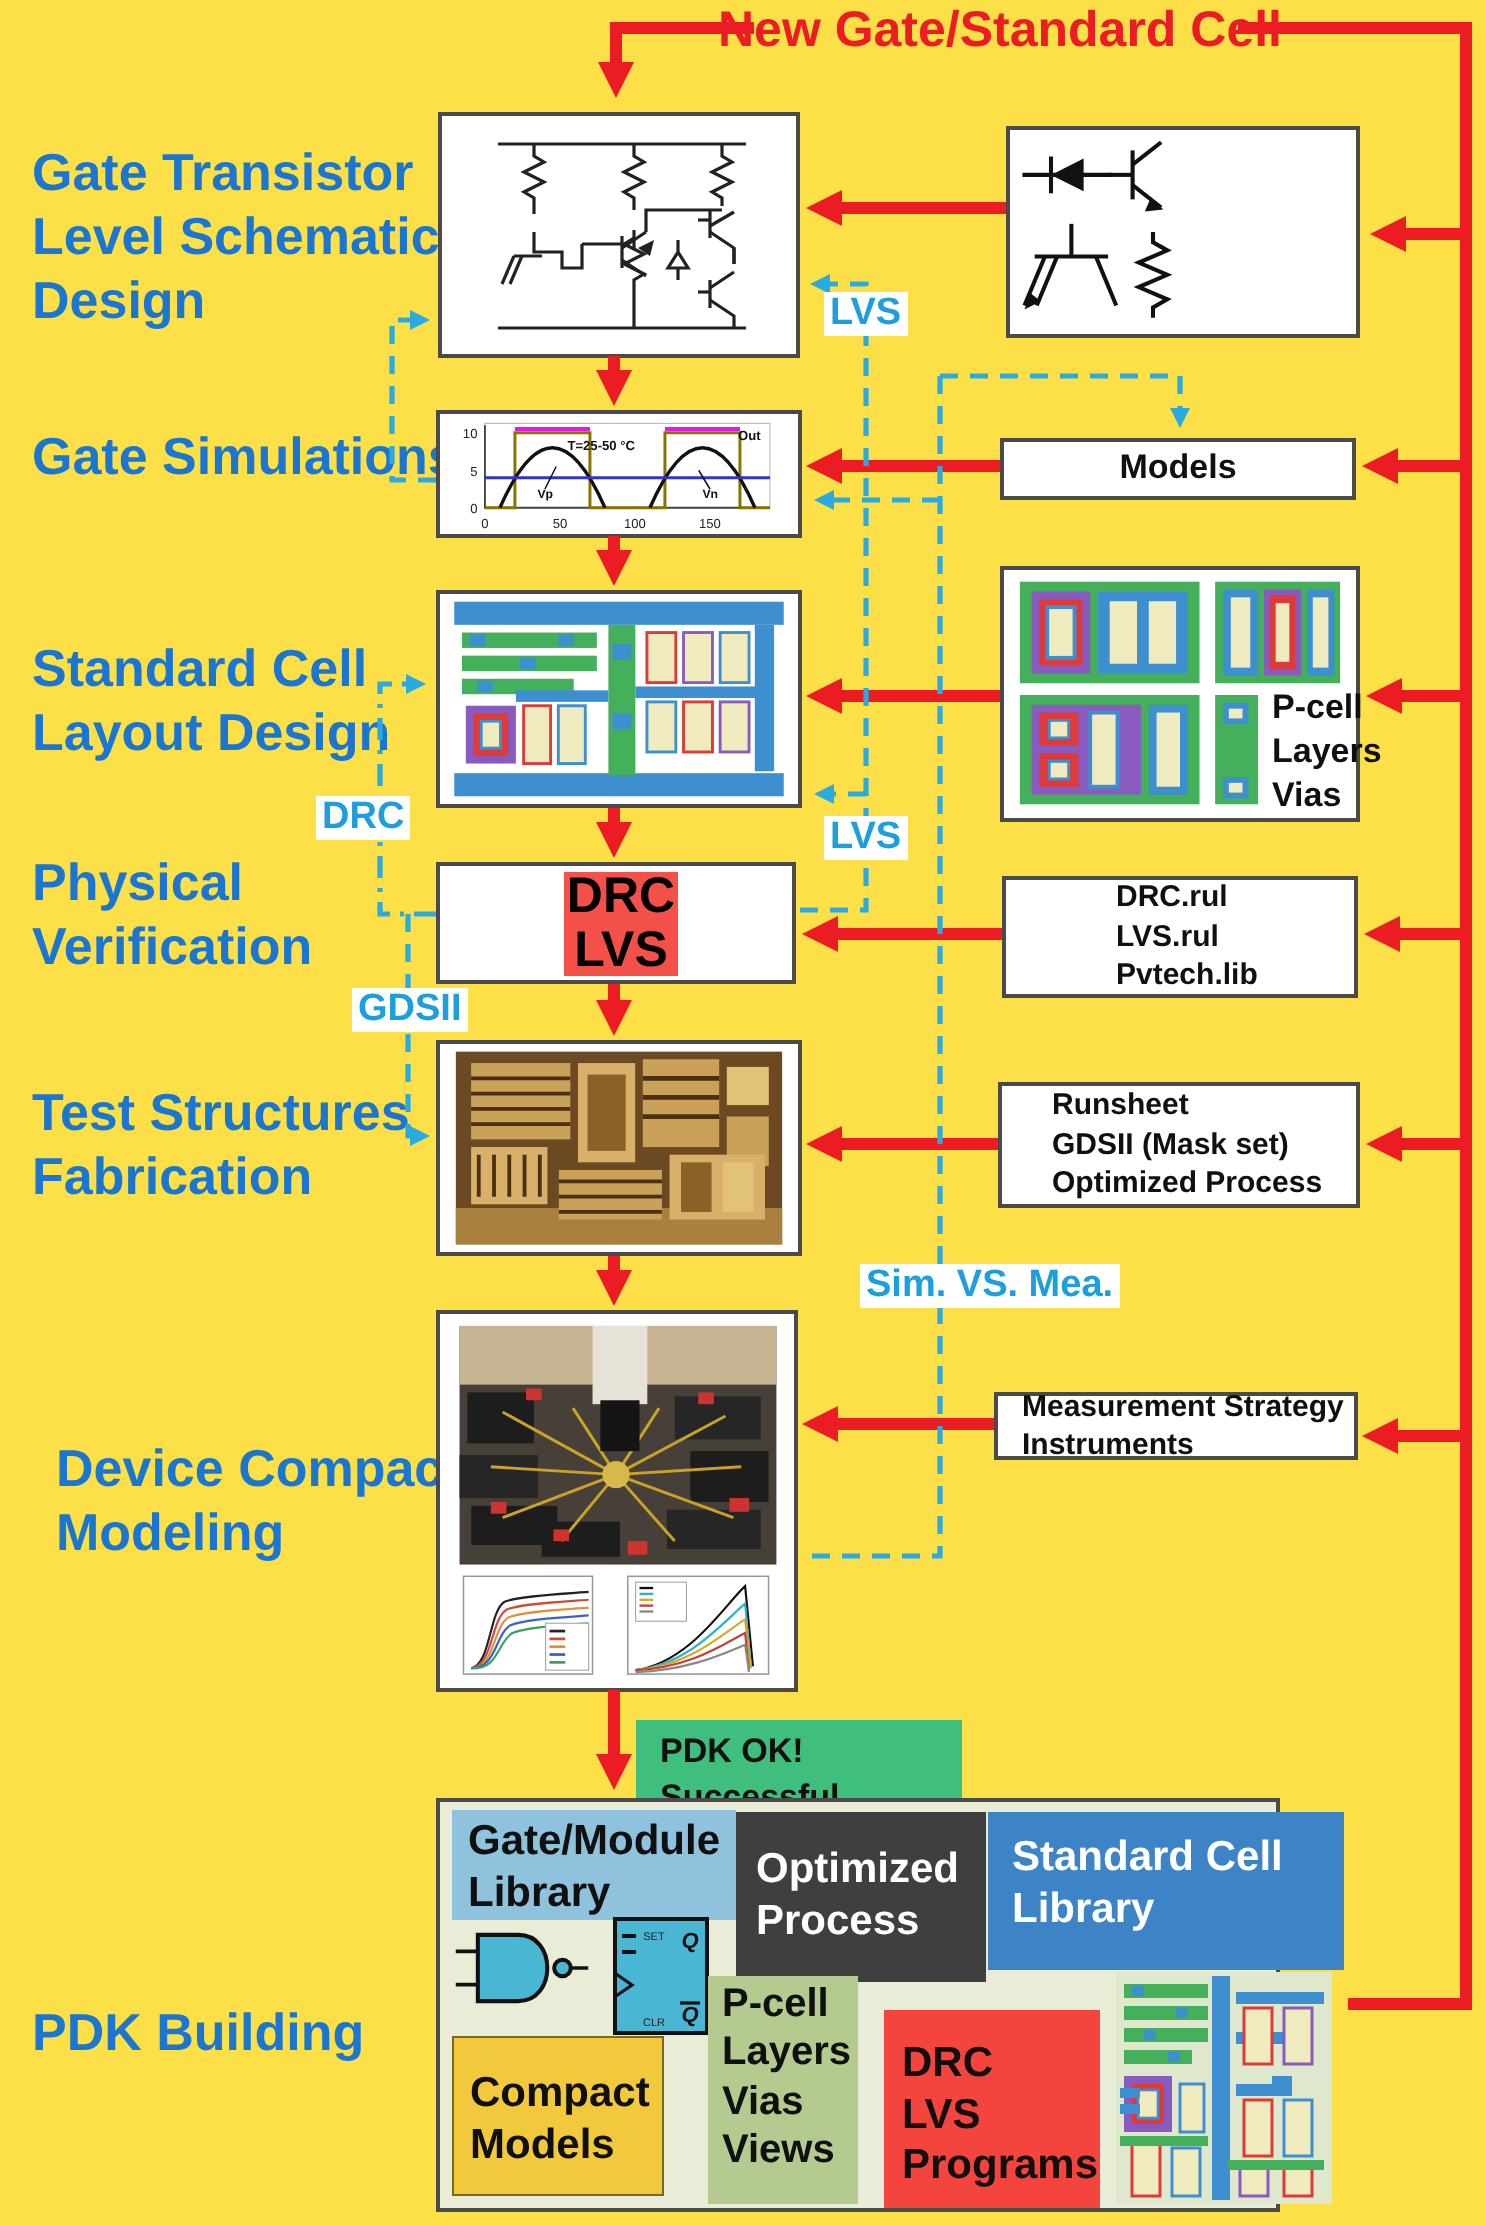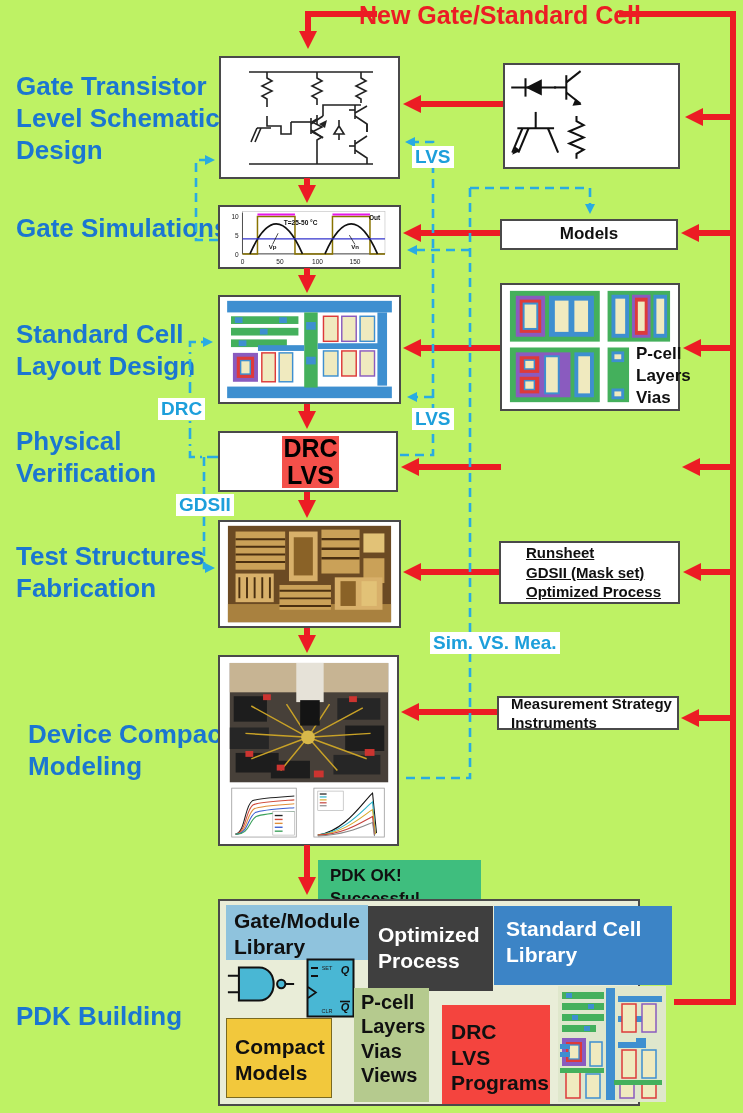--- a/index.html
+++ b/index.html
@@ -1,16 +1,16 @@
 <!DOCTYPE html>
 <html><head>
 <meta charset="utf-8">
 <style>
   html,body{margin:0;padding:0;background:#fff;}
-  .canvas{position:relative;width:743px;height:1113px;background:#bef264;
+  .canvas{position:relative;width:743px;height:1113px;background:#fde047;
           font-family:"Liberation Sans",sans-serif;overflow:hidden;}
   .stage{position:absolute;color:#1b76d1;font-weight:bold;font-size:26px;
          line-height:1.24;white-space:pre-line;z-index:1;}
   .fbox{position:absolute;background:#fff;border:2px solid #4a4a4a;
         box-sizing:border-box;z-index:1;}
   .rtext{font-weight:bold;font-size:15px;line-height:1.3;color:#101010;white-space:pre-line;}
   .ann{position:absolute;color:#1d9fdb;font-weight:bold;background:#fff;
        padding:0 3px;z-index:3;font-size:19px;white-space:nowrap;}
   .overlay{position:absolute;left:0;top:0;z-index:2;pointer-events:none;}
   .pblock{position:absolute;font-weight:bold;white-space:pre-line;box-sizing:border-box;
@@ -278,23 +278,28 @@
       <rect x="112" y="68" width="13" height="11" fill="#3e8fd0"></rect>
         <rect x="115" y="71" width="7" height="5" fill="#f0eabf"></rect>
       <rect x="112" y="106" width="13" height="11" fill="#3e8fd0"></rect>
         <rect x="115" y="109" width="7" height="5" fill="#f0eabf"></rect>
     </svg>
     <div class="rtext" style="position:absolute;left:134px;top:58px;font-size:17px;">P-cell
 Layers
 Vias</div>
   </div>
 
+  <div class="fbox" style="left:501px;top:438px;width:178px;height:61px;display:flex;align-items:center;">
+    <div class="rtext" style="padding-left:55px;">DRC.rul
+LVS.rul
+Pvtech.lib</div>
+  </div>
 
   <div class="fbox" style="left:499px;top:541px;width:181px;height:63px;display:flex;align-items:center;">
-    <div class="rtext" style="padding-left:25px;text-decoration:underline;">Runsheet
+    <div class="rtext" style="padding-left:25px;">Runsheet
 GDSII (Mask set)
 Optimized Process</div>
   </div>
 
   <div class="fbox" style="left:497px;top:696px;width:182px;height:34px;display:flex;align-items:center;">
     <div class="rtext" style="padding-left:12px;">Measurement Strategy
 Instruments</div>
   </div>
 
   <div class="okbox" style="left:318px;top:860px;width:163px;height:56px;padding-left:12px;">PDK OK!

